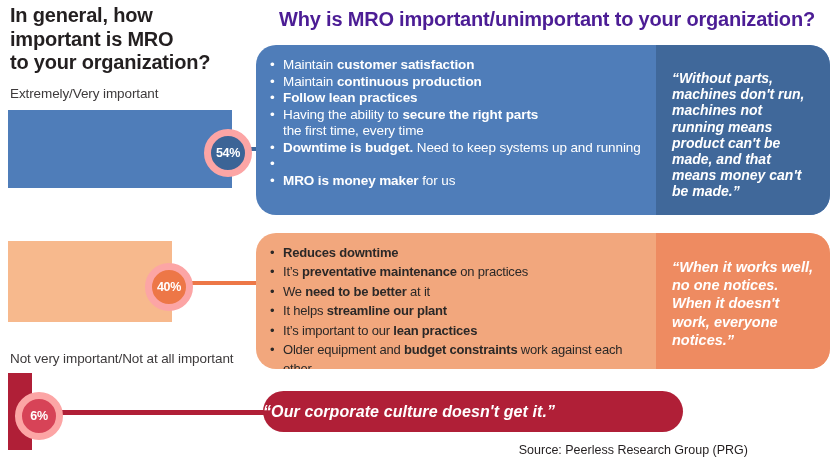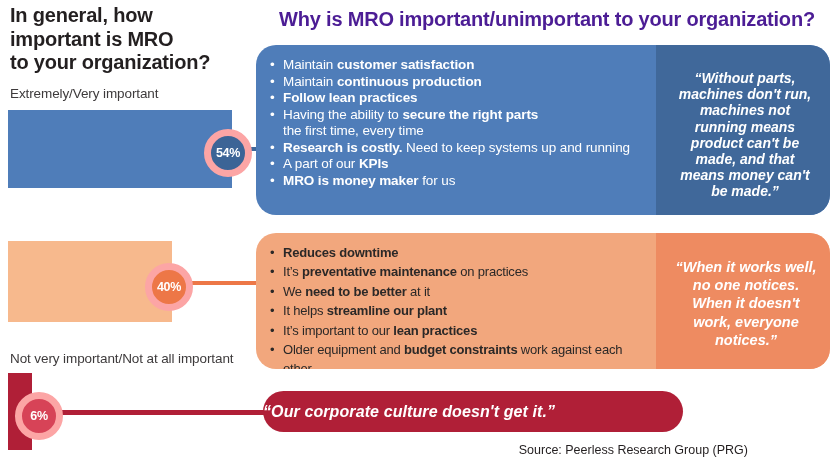--- a/index.html
+++ b/index.html
@@ -66,21 +66,21 @@
     padding:12px 2px 0 14px;color:#fff;font-size:13.5px;line-height:16.5px;
     letter-spacing:-0.1px;
   }
   .bullets-orange{
     padding:10px 2px 0 14px;color:#2b2827;font-size:13px;line-height:19.4px;
     letter-spacing:-0.2px;
   }
 
   .quote{
     flex:none;width:174px;box-sizing:border-box;color:#fff;
-    font-weight:bold;font-style:italic;text-align:center;
+    font-weight:bold;font-style:italic;
   }
   .quote-blue{
     background:var(--blue_dark);padding:25px 12px 0 16px;
     font-size:14px;line-height:16.2px;border-radius:0 20px 20px 0;
   }
   .quote-orange{
     background:var(--orange_dark);padding:25px 10px 0 16px;
     font-size:14.5px;line-height:18.2px;border-radius:0 20px 20px 0;
   }
 
@@ -139,25 +139,24 @@
         <li>
           <span class="dot">•</span>
           <span class="txt"><span class="b">Follow lean practices</span></span>
         </li>
         <li>
           <span class="dot">•</span>
           <span class="txt"><span>Having the ability to </span><span class="b">secure the right parts</span><br><span>the first time, every time</span></span>
         </li>
         <li>
           <span class="dot">•</span>
-          <span class="txt"><span class="b">Research is costly.</span><span> Need to keep systems up and running</span></span>
-        </li>
-        <li>
-          <span class="dot">•</span>
-          <span class="txt"><span>A part of our </span><span class="b">KPIs</span></span>
+          <span class="txt"><span class="b">Downtime is budget.</span><span> Need to keep systems up and running</span></span>
+        </li>
+        <li>
+          <span class="dot">•</span>
         </li>
         <li>
           <span class="dot">•</span>
           <span class="txt"><span class="b">MRO is money maker</span><span> for us</span></span>
         </li>
       </ul>
     <div class="quote quote-blue">“Without parts, machines don't run, machines not running means product can't be made, and that means money can't be made.”</div>
   </div>
 
   <div class="panel panel-orange">

